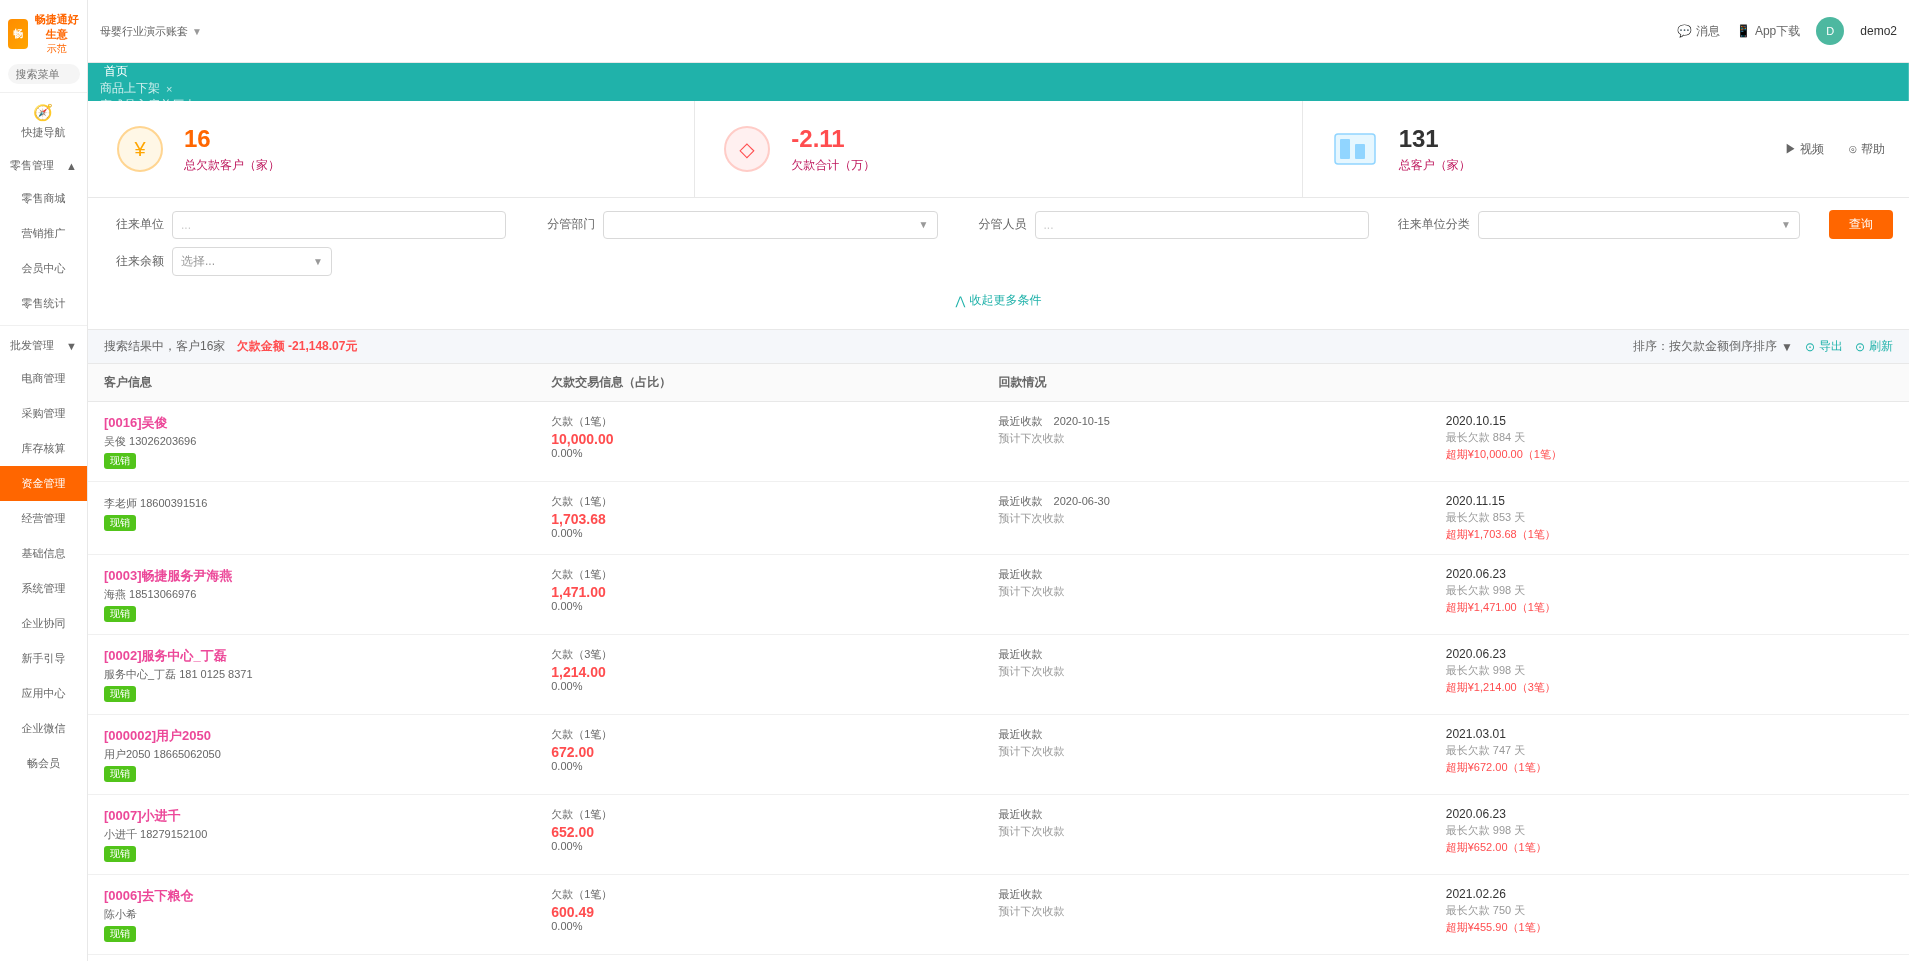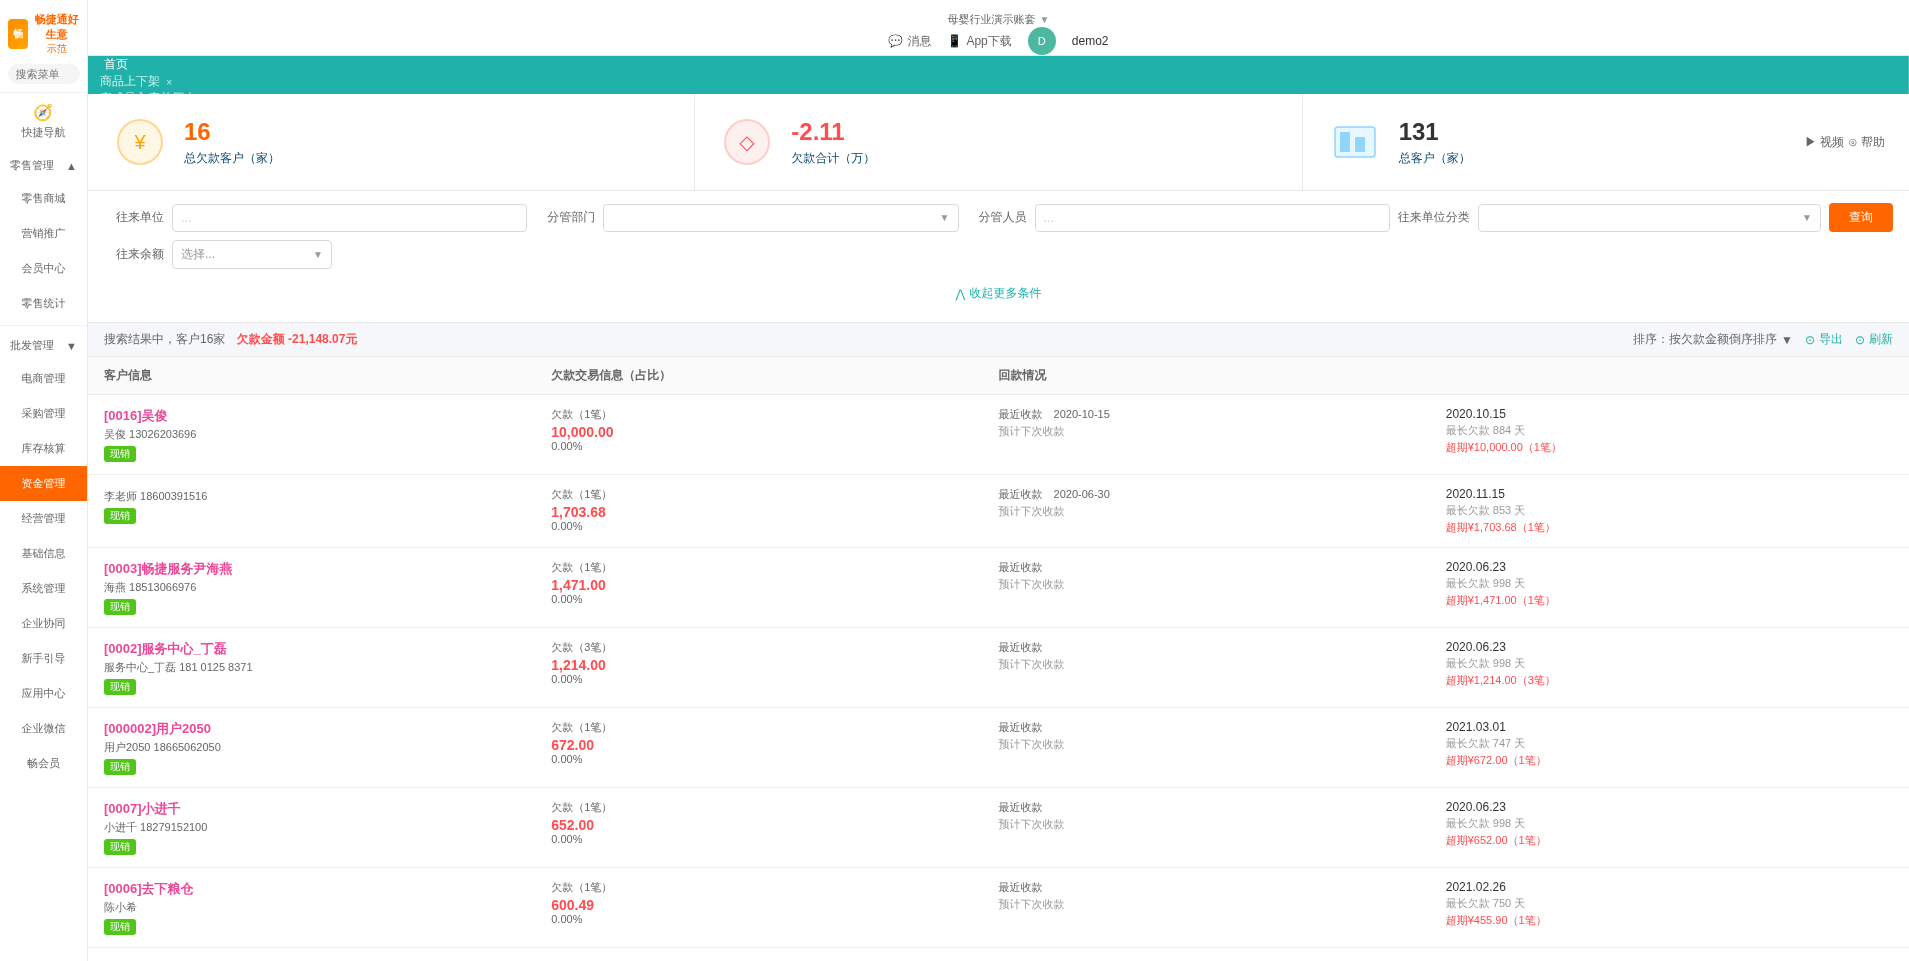--- a/index.html
+++ b/index.html
@@ -4,21 +4,21 @@
   <style>
     * { box-sizing: border-box; margin: 0; padding: 0; }
     body { font-family: 'Microsoft YaHei', Arial, sans-serif; font-size: 12px; background: #f0f2f5; color: #333; }
     
     
     .app-container { display: flex; height: 100vh; overflow: hidden; }
     .sidebar { width: 88px; background: #fff; border-right: 1px solid #e8e8e8; display: flex; flex-direction: column; flex-shrink: 0; }
     .main-content { flex: 1; display: flex; flex-direction: column; overflow: hidden; }
     
     
-    .top-bar { height: 56px; background: #fff; border-bottom: 1px solid #e8e8e8; display: flex; align-items: center; justify-content: space-between; padding: 12px 12px; flex-direction: column; }
+    .top-bar { height: 63px; background: #fff; border-bottom: 1px solid #e8e8e8; display: flex; align-items: center; justify-content: space-between; padding: 12px 12px; }
     .top-bar-left { display: flex; align-items: center; gap: 8px; }
     .top-bar-right { display: flex; align-items: center; gap: 16px; }
     .brand-logo { width: 30px; height: 30px; background: linear-gradient(135deg, #ff8c00, #ffa500); border-radius: 4px; display: flex; align-items: center; justify-content: center; color: white; font-size: 10px; font-weight: bold; }
     .brand-name { color: #ff6600; font-size: 11px; font-weight: bold; }
     .top-bar-msg { display: flex; align-items: center; gap: 4px; color: #666; font-size: 12px; cursor: pointer; }
     .top-bar-app { display: flex; align-items: center; gap: 4px; color: #666; font-size: 12px; cursor: pointer; }
     .user-avatar { width: 28px; height: 28px; border-radius: 50%; background: #4db8a0; display: flex; align-items: center; justify-content: center; color: white; font-size: 11px; cursor: pointer; }
     .user-name { color: #333; font-size: 12px; cursor: pointer; }
     
     
@@ -43,26 +43,26 @@
     
     .stats-row { display: flex; background: white; border-bottom: 1px solid #e8e8e8; }
     .stat-card { flex: 1; padding: 20px 24px; display: flex; align-items: center; gap: 16px; border-right: 1px solid #e8e8e8; }
     .stat-card:last-child { border-right: none; }
     .stat-icon { width: 56px; height: 56px; display: flex; align-items: center; justify-content: center; }
     .stat-icon svg { width: 50px; height: 50px; }
     .stat-content { display: flex; flex-direction: column; gap: 4px; }
     .stat-number { font-size: 24px; font-weight: bold; color: #ff6600; }
     .stat-number.negative { color: #ff4d4f; }
     .stat-number.dark { color: #333; font-weight: bold; }
-    .stat-label { font-size: 12px; color: #0c4a6e; }
-    .stat-card-right { margin-left: auto; display: flex; align-items: center; gap: 4px; font-size: 12px; color: #666; }
+    .stat-label { font-size: 12px; color: #be185d; }
+    .stat-card-right { margin-left: auto; display: flex; align-items: center; gap: 24px; font-size: 12px; color: #666; }
     
     
     .filter-area { background: white; padding: 12px 16px; border-bottom: 1px solid #e8e8e8; }
-    .filter-row { display: flex; align-items: center; gap: 8px; margin-bottom: 8px; flex-wrap: wrap; }
+    .filter-row { display: flex; align-items: center; gap: 29px; margin-bottom: 8px; flex-wrap: wrap; }
     .filter-item { display: flex; align-items: center; gap: 8px; flex: 1; min-width: 200px; }
     .filter-label { color: #666; font-size: 12px; white-space: nowrap; min-width: 60px; text-align: right; }
     .filter-input { flex: 1; border: 1px solid #d9d9d9; border-radius: 4px; padding: 5px 8px; font-size: 12px; color: #333; display: flex; align-items: center; justify-content: space-between; cursor: pointer; min-height: 28px; }
     .filter-select { flex: 1; border: 1px solid #d9d9d9; border-radius: 4px; padding: 5px 8px; font-size: 12px; color: #333; display: flex; align-items: center; justify-content: space-between; cursor: pointer; min-height: 28px; }
     .filter-select .arrow { color: #999; font-size: 10px; }
     .search-btn { background: #ff6600; color: white; border: none; border-radius: 4px; padding: 6px 20px; font-size: 12px; cursor: pointer; }
     .collapse-btn { display: flex; align-items: center; justify-content: center; gap: 4px; color: #20b2aa; font-size: 12px; cursor: pointer; padding: 4px; }
     .collapse-row { display: flex; justify-content: center; padding: 4px; }
     
     

